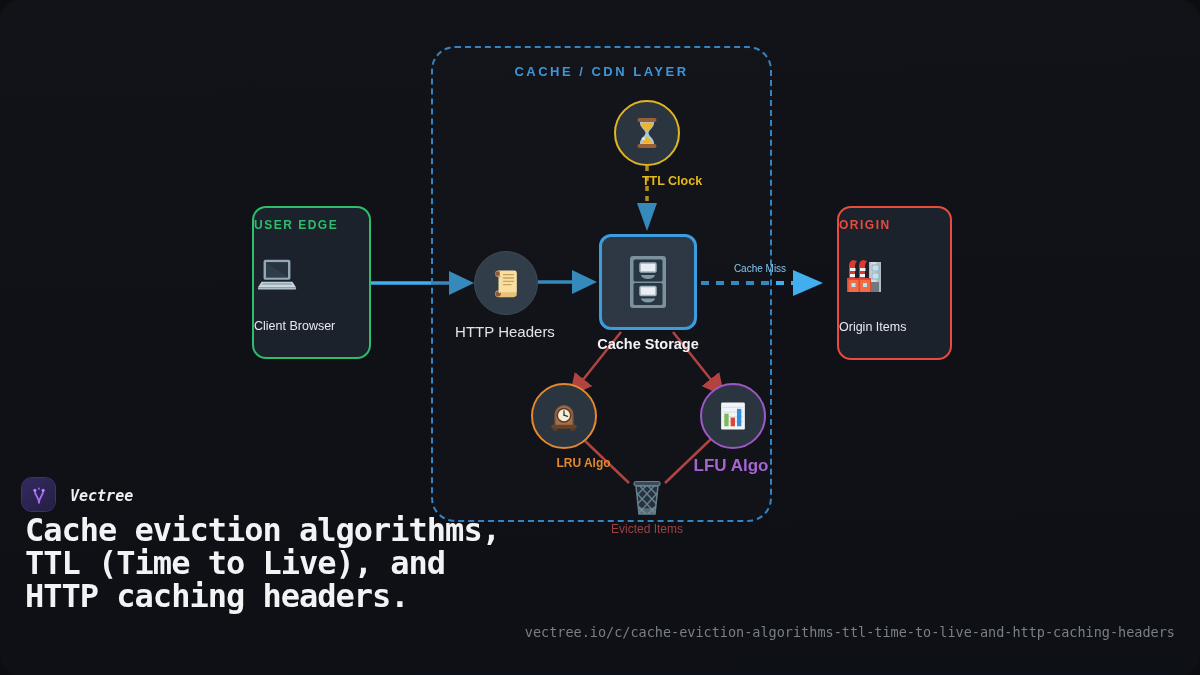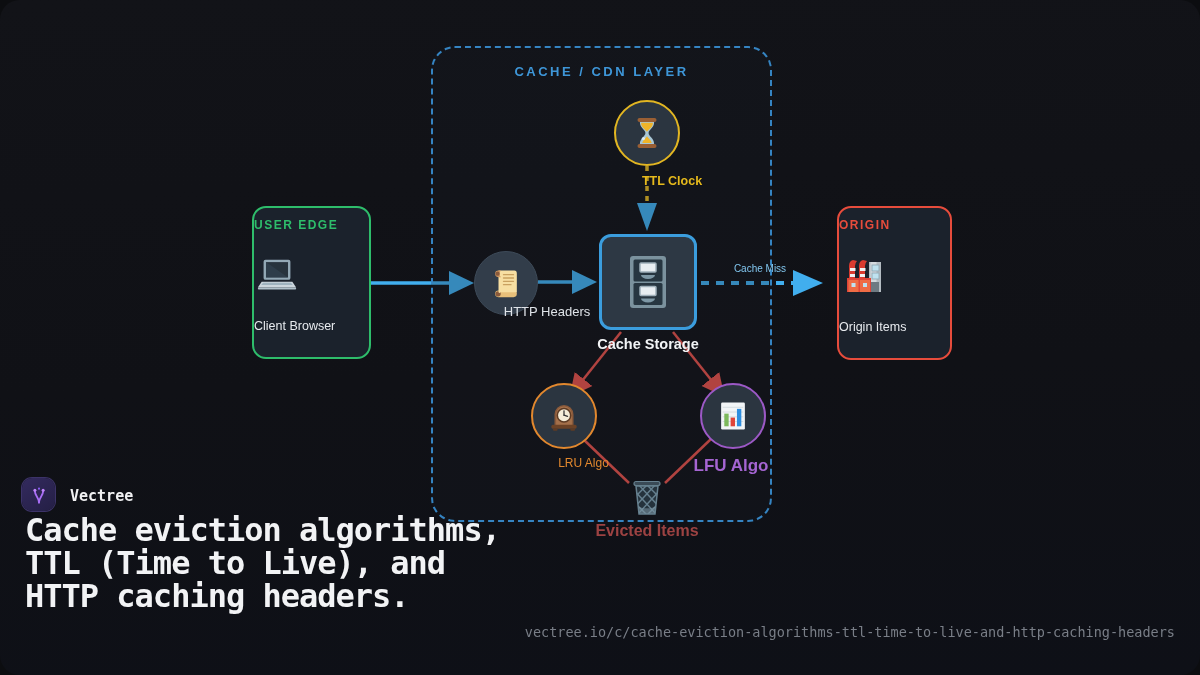--- a/index.html
+++ b/index.html
@@ -49,38 +49,39 @@
   
   .cache-box{
     left:599px;top:234px;width:98px;height:96px;border-radius:12px;
     border:3px solid #3b9ddd;background:#2d3844;
     display:flex;align-items:center;justify-content:center;box-sizing:border-box;
   }
 
   
   .flabel{position:absolute;transform:translateX(-50%);white-space:nowrap;}
   .lbl-ttl{left:672px;top:174px;color:#e5b91c;font-weight:bold;font-size:12.5px;}
-  .lbl-http{left:505px;top:304px;color:#dfe3e8;font-size:13px;margin-left:42px;}
+  .lbl-http{left:505px;top:323px;color:#dfe3e8;font-size:15px;}
   .lbl-cache{left:648px;top:336px;color:#f2f4f6;font-weight:bold;font-size:14.5px;text-align:center;}
-  .lbl-lru{left:562px;top:456px;color:#e2882e;font-weight:normal;font-size:12px;padding-left:43px;}
+  .lbl-lru{left:562px;top:456px;color:#e2882e;font-weight:bold;font-size:12px;padding-left:43px;}
   .lbl-lfu{left:731px;top:456px;color:#a565d2;font-weight:bold;font-size:17px;}
-  .lbl-evicted{left:647px;top:522px;color:#9c4242;font-weight:bold;font-size:16px;}
+  .lbl-evicted{left:647px;top:522px;color:#9c4242;font-weight:normal;font-size:12px;}
   .lbl-cachemiss{left:760px;top:263px;color:#82c7f0;font-size:10px;}
   .trash-wrap{left:623px;top:473px;width:48px;height:48px;}
 
   
   .brand-logo{
     left:22px;top:478px;width:33px;height:33px;border-radius:10px;
     background:linear-gradient(145deg,#332a5e,#241f45);
     display:flex;align-items:center;justify-content:center;
     box-shadow:0 0 0 1px #3c3368;
   }
   .brand-name{
     left:70px;top:487px;color:#f0f0f2;font-weight:bold;font-size:15px;
     font-family:"DejaVu Sans Mono",monospace;
+    font-style:italic;
   }
   .main-title{
     left:25px;top:514px;width:478px;
     color:#f2f3f5;font-weight:bold;font-size:32px;line-height:33px;
     font-family:"DejaVu Sans Mono",monospace;letter-spacing:-1px;
   }
   .footer-url{
     right:25px;top:624px;color:#797e87;font-size:13.5px;
     font-family:"DejaVu Sans Mono",monospace;
   }

